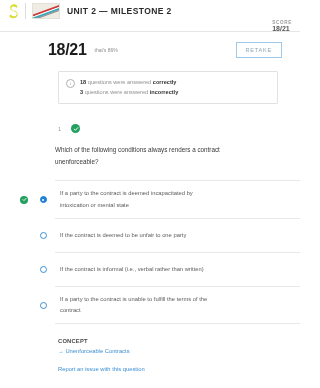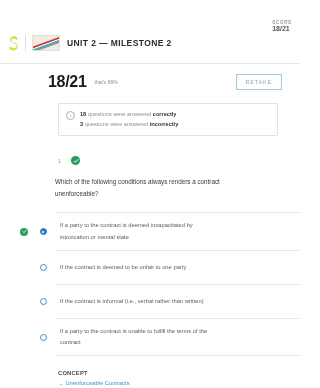--- a/index.html
+++ b/index.html
@@ -16,21 +16,20 @@
     position: relative;
   }
 
   
   .topbar {
     height: 22px;
     display: flex;
     align-items: center;
     padding: 0 6px;
     box-sizing: border-box;
-    margin-top: 32px;
   }
   .logo {
     width: 14px;
     height: 18px;
     flex: 0 0 auto;
     display: flex;
     align-items: center;
     justify-content: center;
     margin-right: 5px;
   }

